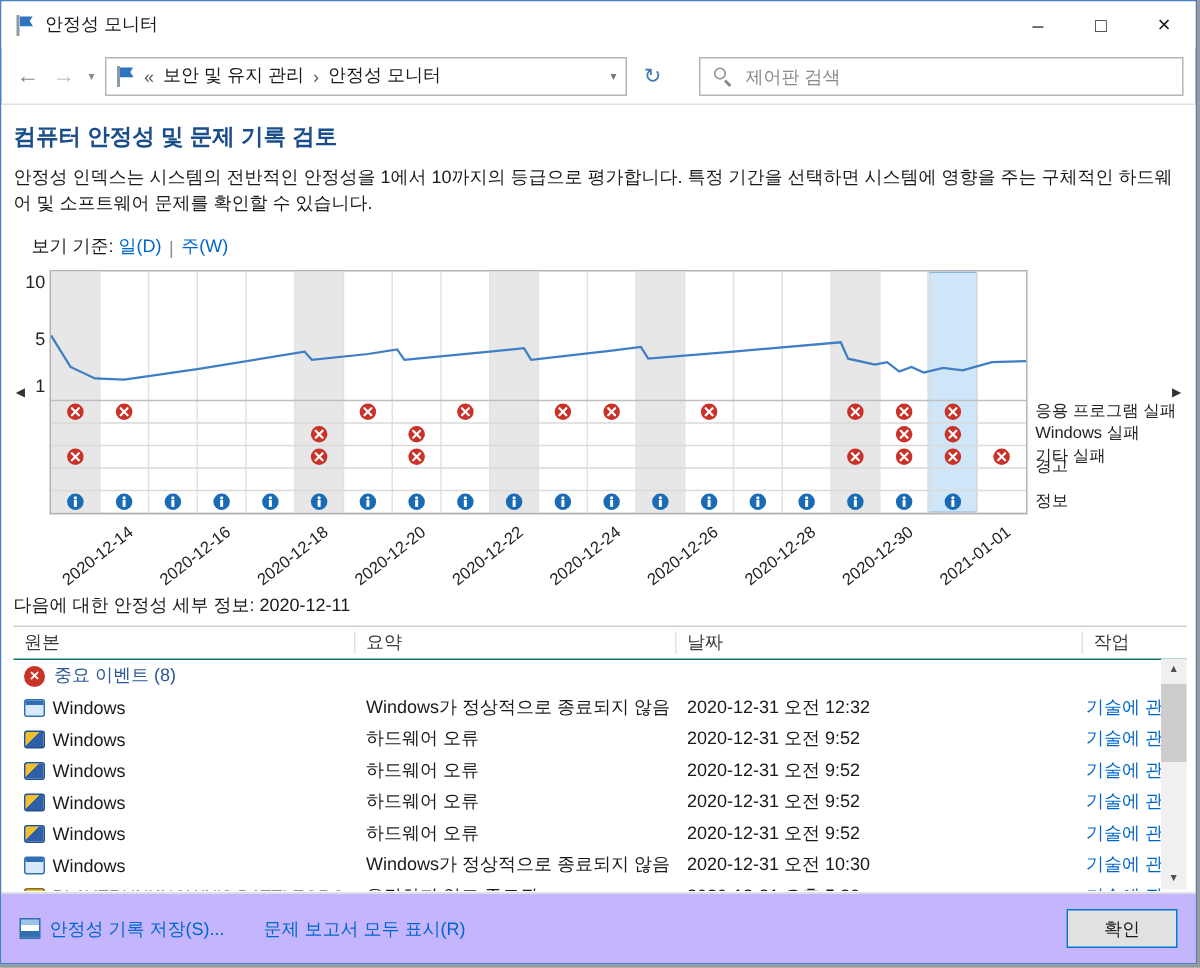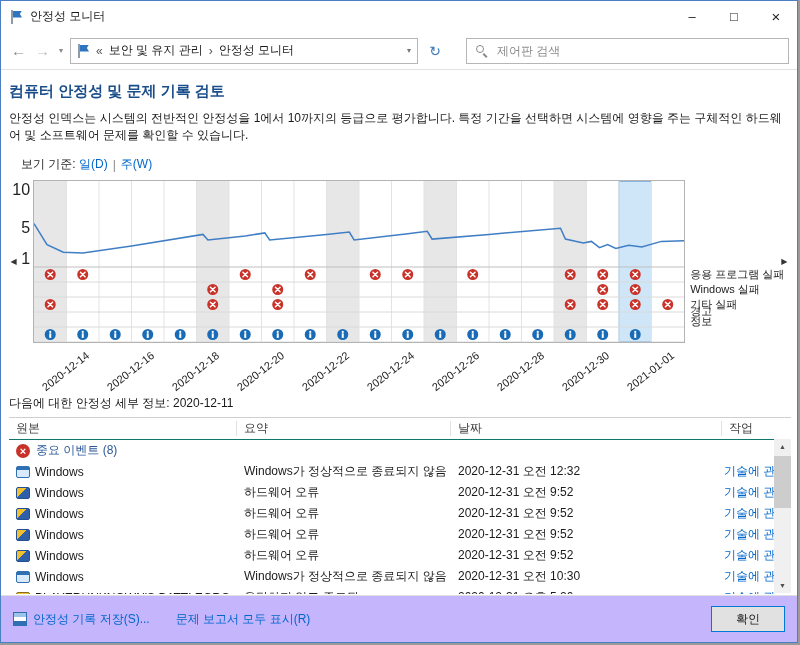--- a/index.html
+++ b/index.html
@@ -39,21 +39,21 @@
   .page-title{color:#1a4e8a;font-size:15px;font-weight:bold;margin:8px 0 9px;}
   .desc{line-height:17px;margin:0 0 12px;}
   .viewrow{display:flex;align-items:center;margin:0 12px 7px;}
   .link{color:#0066cc;text-decoration:none;cursor:pointer;}
   .view-sep{color:#888;margin:0 5px;}
   .last-updated{margin-left:auto;padding-right:4px;}
 
   
   .chart-wrap{display:flex;align-items:flex-start;}
   .scroll-btn{width:10px;height:163px;display:flex;align-items:center;justify-content:center;font-size:8px;color:#333;}
-  .yaxis{width:16px;height:163px;position:relative;font-size:16px;color:#222;}
+  .yaxis{width:16px;height:163px;position:relative;font-size:12px;color:#222;}
   .yaxis span{position:absolute;right:3px;}
   .ytick-10{top:1px;} .ytick-5{top:39px;} .ytick-1{top:70px;}
   .plot{width:650px;border:1px solid #b3b3b3;background:#fff;}
   .plot svg{display:block;}
   .row-labels{width:102px;height:163px;position:relative;font-size:11px;color:#222;}
   .rlabel{position:absolute;left:5px;height:15px;line-height:15px;white-space:nowrap;}
   .dates{position:relative;height:50px;margin-left:26px;width:650px;font-size:11px;color:#222;}
   .datelabel{position:absolute;top:6px;width:110px;text-align:right;transform:rotate(-38deg);transform-origin:100% 0;white-space:nowrap;}
 
   
@@ -273,21 +273,21 @@
             <circle cx="601.25" cy="153.5" r="5.5" fill="#1a6bb5"></circle>
             <circle cx="601.25" cy="150.9" r="1.1" fill="#fff"></circle>
             <rect x="600.25" y="152.3" width="2" height="4.6" fill="#fff"></rect>
           </svg>
         </div>
       <div class="row-labels" id="row-labels">
           <div class="rlabel" style="top: 87px;">응용 프로그램 실패</div>
           <div class="rlabel" style="top: 102px;">Windows 실패</div>
           <div class="rlabel" style="top: 117px;">기타 실패</div>
           <div class="rlabel" style="top: 124px;">경고</div>
-          <div class="rlabel" style="top: 134px;">정보</div>
+          <div class="rlabel" style="top: 147px;">정보</div>
         </div>
       <div class="scroll-btn">▶</div>
     </div>
     <div class="dates" id="date-labels">
         <div class="datelabel" style="left: -61.3px;">2020-12-14</div>
         <div class="datelabel" style="left: 3.8px;">2020-12-16</div>
         <div class="datelabel" style="left: 68.8px;">2020-12-18</div>
         <div class="datelabel" style="left: 133.8px;">2020-12-20</div>
         <div class="datelabel" style="left: 198.8px;">2020-12-22</div>
         <div class="datelabel" style="left: 263.8px;">2020-12-24</div>

